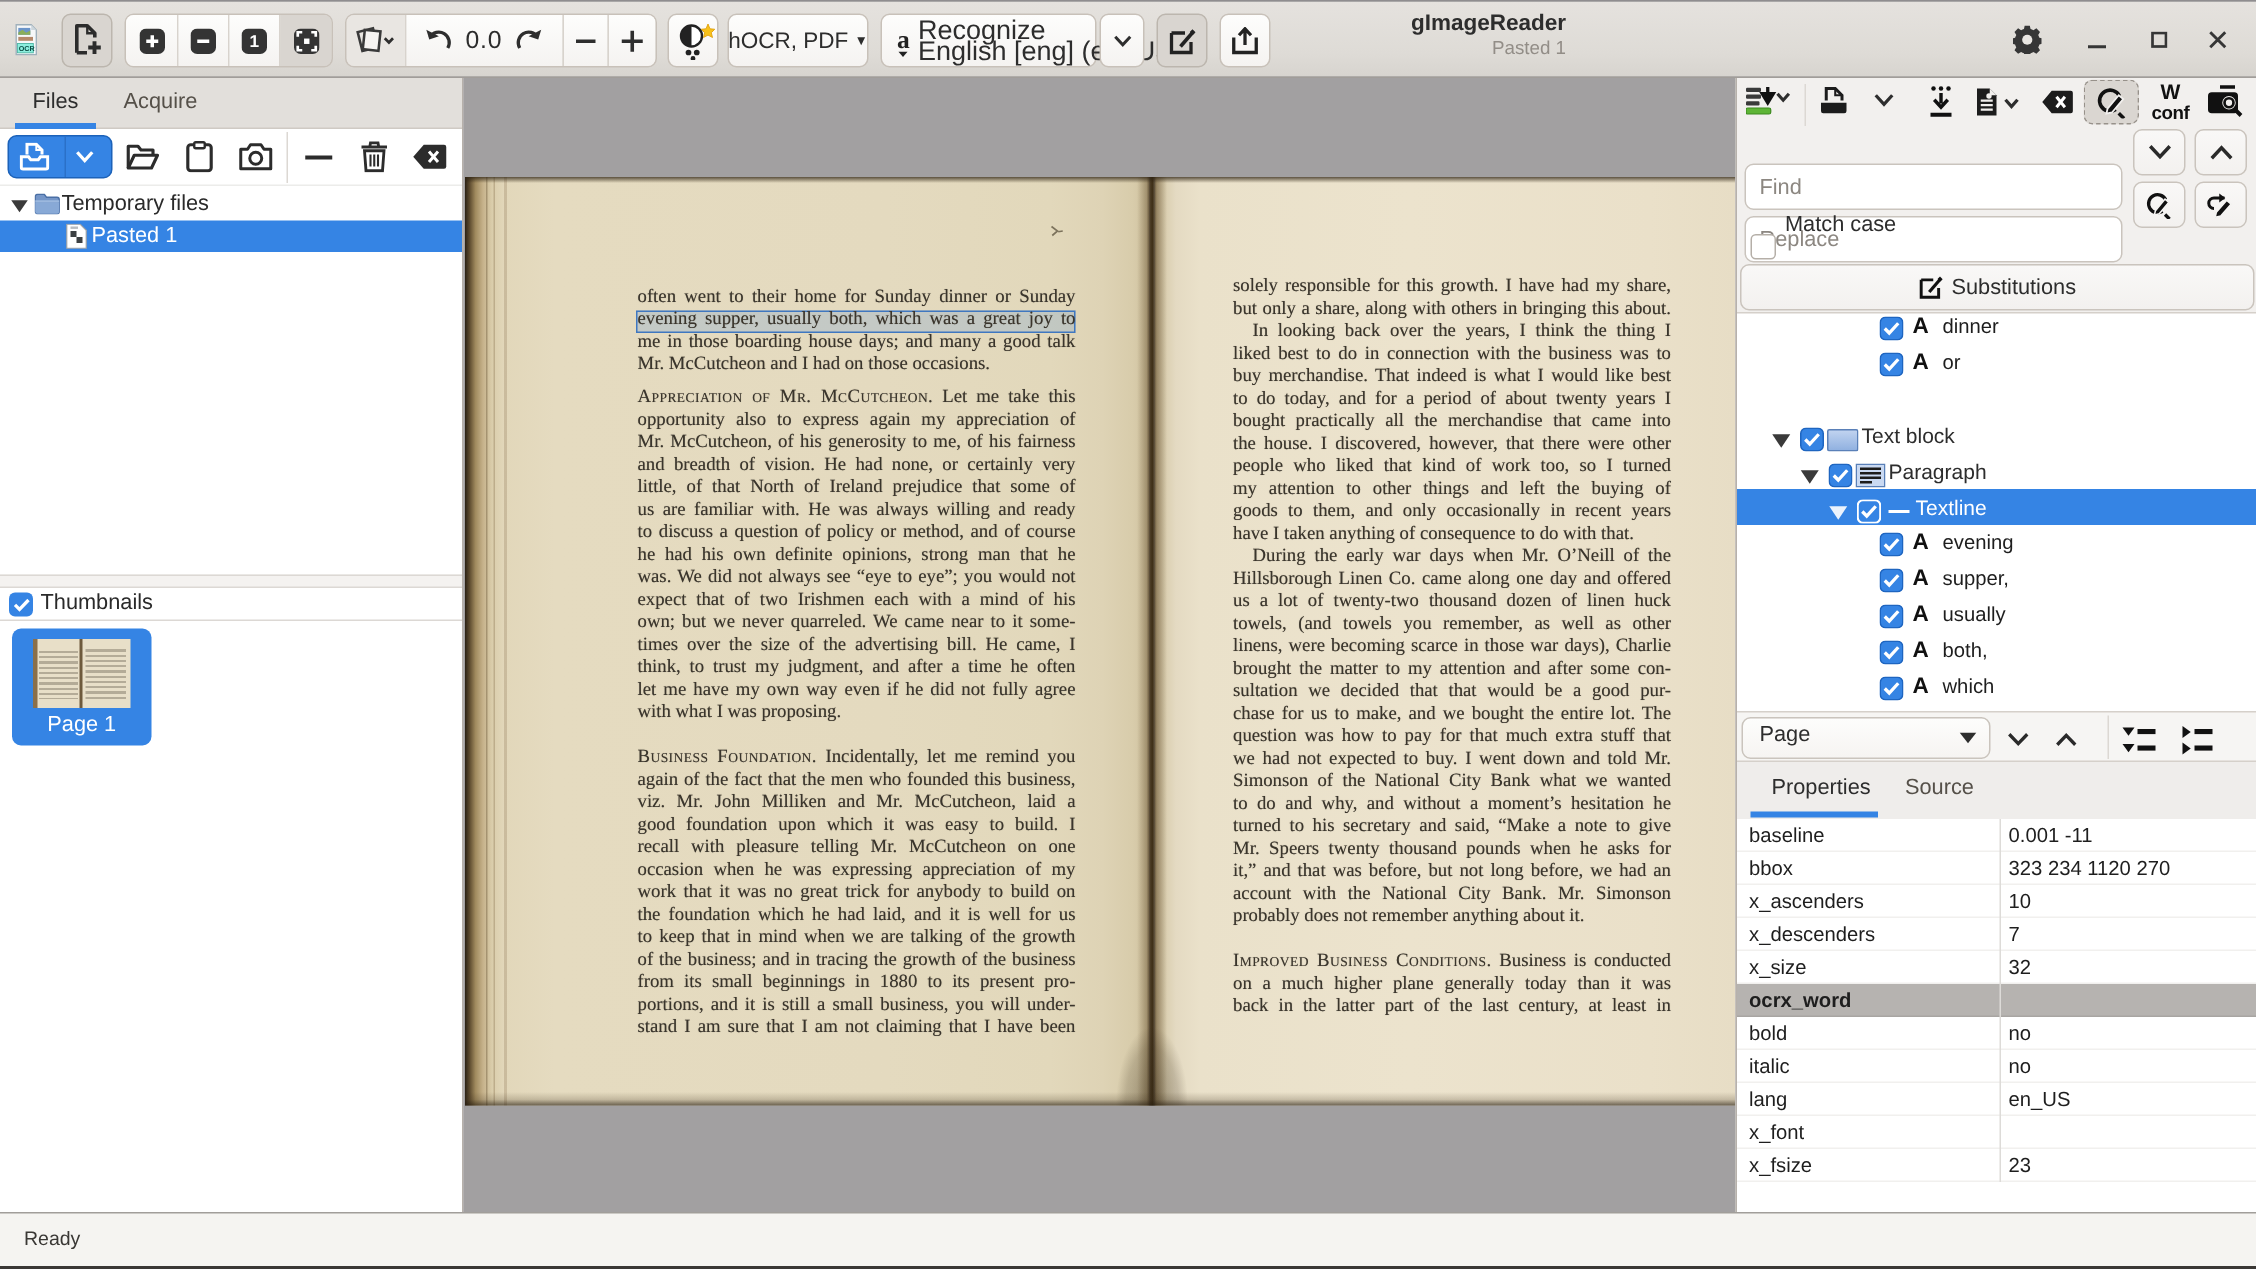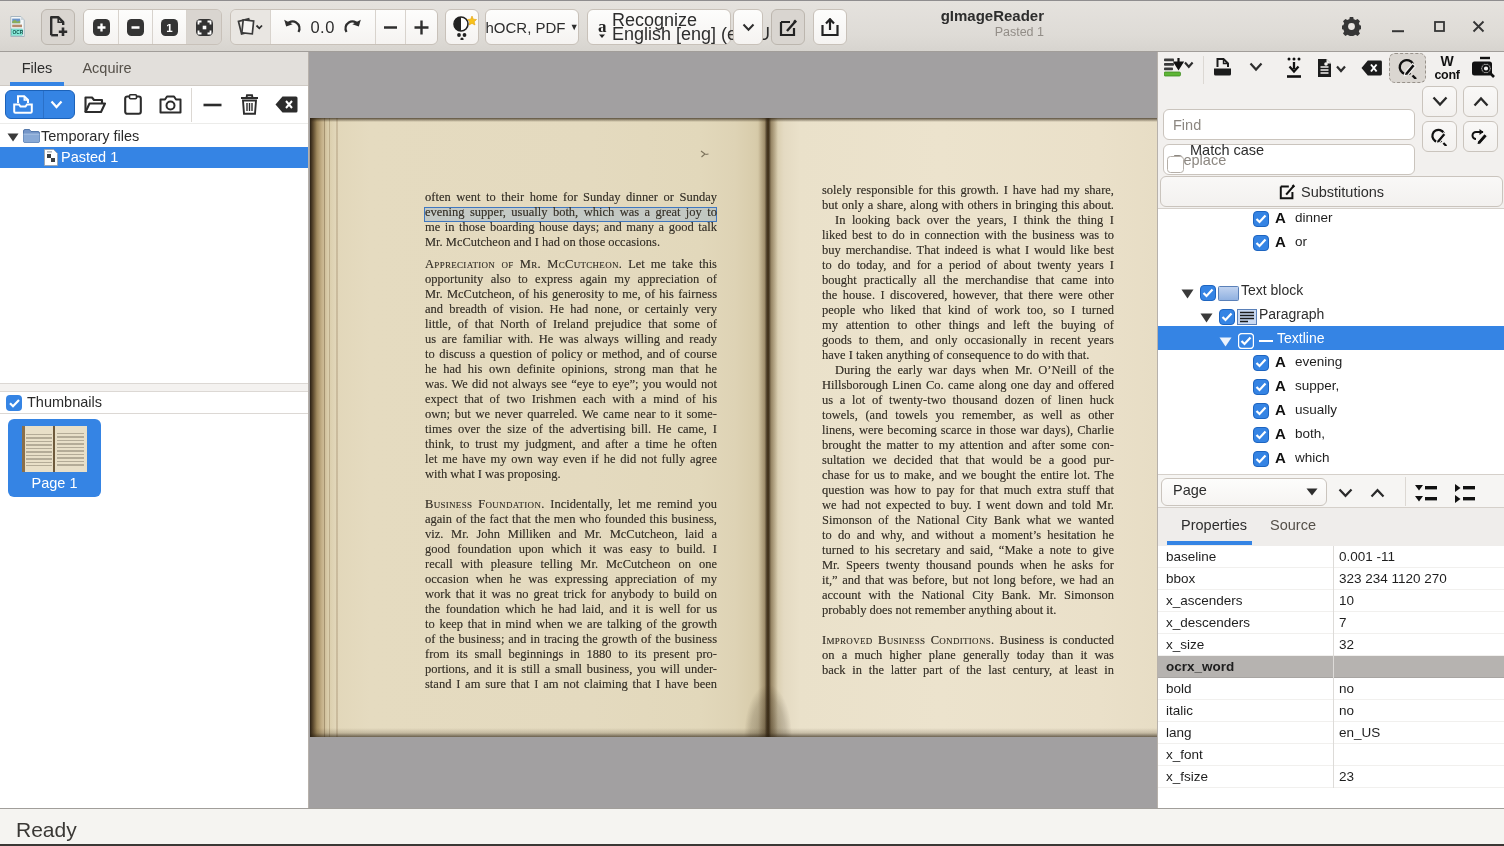--- a/index.html
+++ b/index.html
@@ -41,21 +41,21 @@
   #rtree { position:absolute; left:0; top:156px; width:347px; height:266px; background:#fff; border-top:1px solid #d5d0ca; overflow:hidden; }
   #pagebar { position:absolute; left:0; top:422px; width:347px; height:34px; background:#f6f5f3; border-top:1px solid #d5d0ca; border-bottom:1px solid #d5d0ca; }
   #rtabs { position:absolute; left:0; top:456px; width:347px; height:38px; background:#efedeb; }
   #rtable { position:absolute; left:0; top:494px; width:347px; height:326px; background:#fff; font-size:13.5px; color:#1e1e1e; }
   .prow { position:absolute; left:0; width:347px; height:22px; line-height:22px; border-bottom:1px solid #f1f0ee; }
   .prow .k { position:absolute; left:8px; }
   .prow .v { position:absolute; left:181px; }
 
   
   #status { position:absolute; left:0; top:808px; width:1504px; height:38px; background:#f5f4f1; border-top:1.5px solid #a19e9a; border-bottom:2px solid #3a3835; }
-  #status span { position:absolute; left:16px; top:9px; font-size:21px; color:#3a3835; }
+  #status span { position:absolute; left:16px; top:9px; font-size:13px; color:#3a3835; }
 
   
   .wrow { position:absolute; left:0; width:347px; height:24px; }
     .wrow::after { content:"A"; position:absolute; left:117px; top:2px; font-weight:bold; font-size:15px; color:#111; }
   .wrow .lbl { position:absolute; left:137px; top:3px; font-size:13.5px; color:#1e1e1e; }
   .wrow .chk { position:absolute; left:95px; top:4px; }
 
   
   .pcol { position:absolute; font-family:"Liberation Serif",serif; color:#3a352c; font-size:12.5px; line-height:15px; width:292px; text-shadow:0 0 0.5px rgba(58,53,44,0.55); }
   .pcol div { text-align:justify; text-align-last:justify; }

